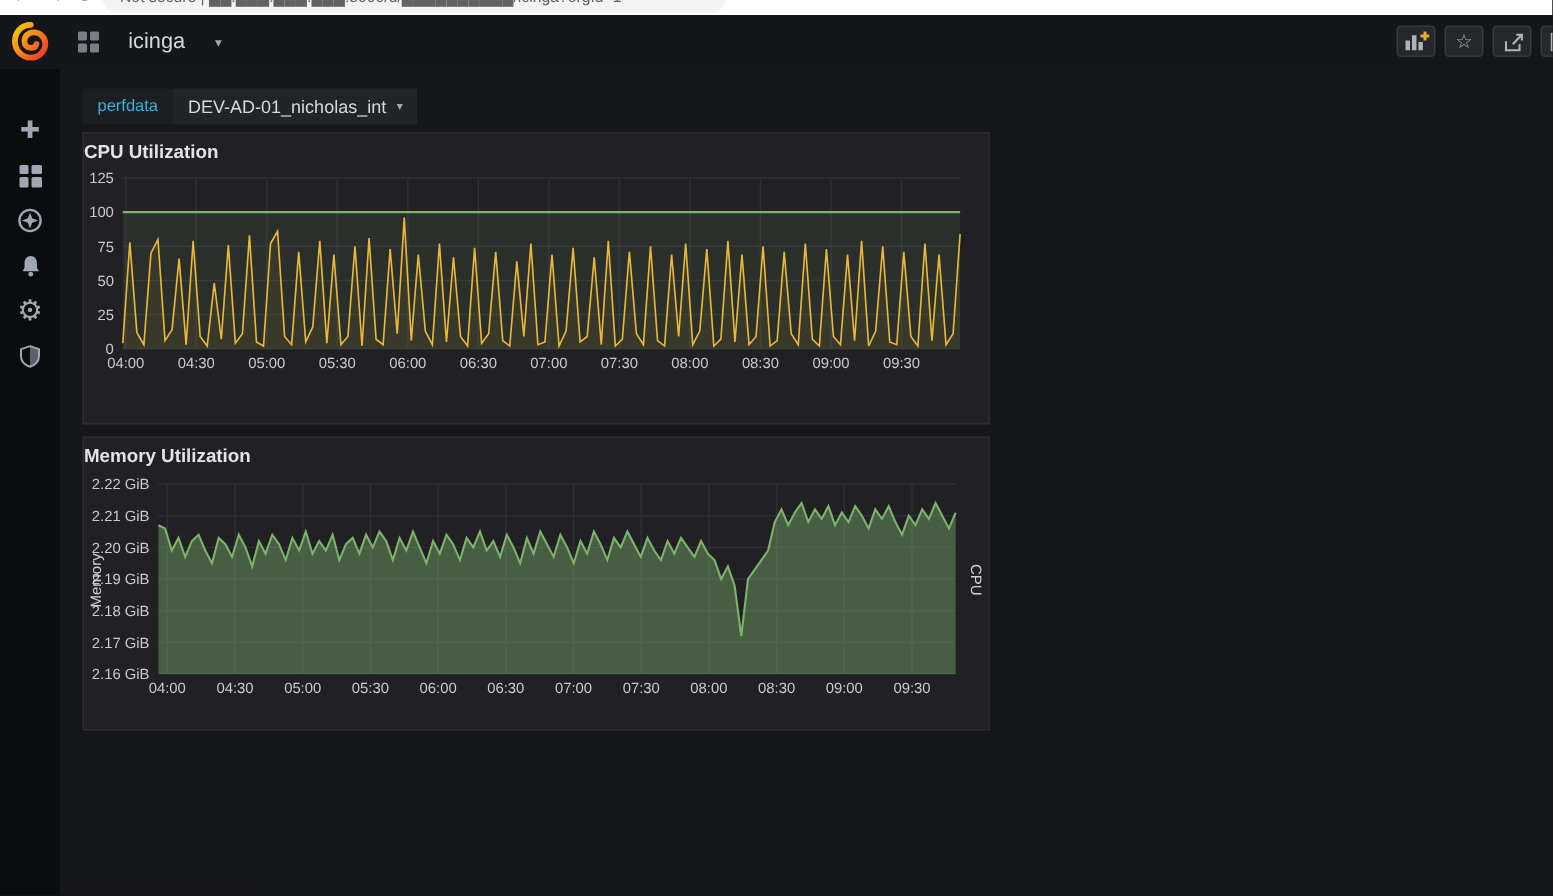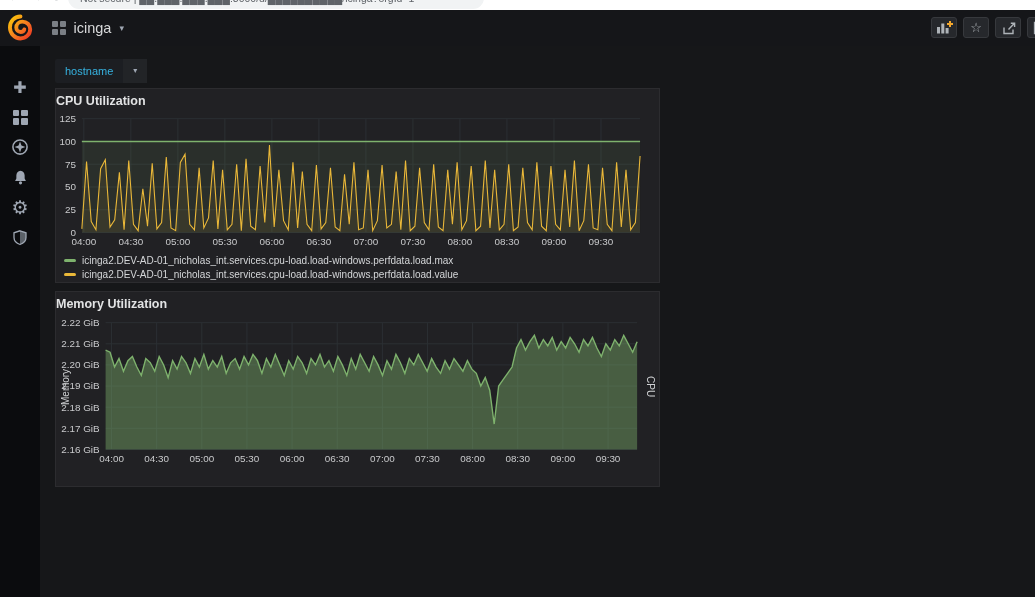--- a/index.html
+++ b/index.html
@@ -9,21 +9,21 @@
     font-family:"Liberation Sans",sans-serif;
   }
   
   .browser-strip{position:absolute;left:0;top:0;width:1035px;height:10px;background:#ffffff;overflow:hidden;}
   .browser-strip .navicons{position:absolute;left:8px;top:-11px;font-size:13px;color:#8a8f94;letter-spacing:9px;white-space:nowrap;}
   .url-pill{position:absolute;left:68px;top:-13px;width:392px;height:22px;background:#f1f3f4;border-radius:11px;
     color:#5f6368;font-size:10.5px;line-height:22px;padding:0 12px;white-space:nowrap;overflow:hidden;}
   
   .topnav{position:absolute;left:0;top:10px;width:1035px;height:36px;background:#151619;}
   .logo{position:absolute;left:7px;top:4px;width:27px;height:27px;}
-  .dash-title{position:absolute;left:52px;top:8px;height:20px;display:flex;align-items:center;gap:8px;
+  .dash-title{position:absolute;left:52px;top:8px;height:20px;display:flex;align-items:center;gap:20px;
     font-size:14.5px;color:#d8d9da;cursor:pointer;}
   .grid-icon{display:grid;grid-template-columns:6px 6px;grid-template-rows:6px 6px;gap:1.5px;}
   .grid-icon i{background:#7b7f85;border-radius:1px;}
   .caret{font-size:9px;color:#9fa7b3;}
   .topnav-actions{position:absolute;left:931px;top:7px;display:flex;gap:6px;}
   .tbtn{width:26px;height:21px;flex:0 0 auto;background:#26282c;border:1px solid #37393d;border-radius:3px;
     display:flex;align-items:center;justify-content:center;color:#aeb3b8;font-size:13px;padding:0;cursor:pointer;}
   
   .sidebar{position:absolute;left:0;top:46px;width:40px;height:551px;background:#0b0c0e;padding-top:26px;box-sizing:border-box;}
   .side-item{width:40px;height:30px;display:flex;align-items:center;justify-content:center;color:#9fa7b3;cursor:pointer;}
@@ -142,22 +142,23 @@
     </div>
   <div class="side-item">
     <svg width="16" height="17" viewBox="0 0 16 16">
       <path d="M8 1.3 L14 3.3 V8 C14 11.4 11.6 13.8 8 15 C4.4 13.8 2 11.4 2 8 V3.3 Z" fill="none" stroke="#9fa7b3" stroke-width="1.3"></path>
       <path d="M8 1.3 L14 3.3 V8 C14 11.4 11.6 13.8 8 15 Z" fill="#9fa7b3" fill-opacity="0.55"></path>
     </svg>
   </div>
 </div>
 
 <div class="submenu">
-  <span class="var-label">hostname</span>
+  <span class="var-label">perfdata</span>
   <button class="var-value">
+    <span>DEV-AD-01_nicholas_int</span>
     <span class="caret">▾</span>
   </button>
 </div>
 
 <div class="panel" id="panel-0">
   <svg class="chart" id="chart-0" viewBox="0 0 605 195">
       <line x1="26" y1="30" x2="26" y2="145" stroke="#2c3034" stroke-width="1"></line>
       <line x1="73.5" y1="30" x2="73.5" y2="145" stroke="#2c3034" stroke-width="1"></line>
       <line x1="121" y1="30" x2="121" y2="145" stroke="#2c3034" stroke-width="1"></line>
       <line x1="168.5" y1="30" x2="168.5" y2="145" stroke="#2c3034" stroke-width="1"></line>
@@ -192,30 +193,20 @@
       <text x="406" y="158" text-anchor="middle" font-size="10" fill="#c9cacc">08:00</text>
       <text x="453.5" y="158" text-anchor="middle" font-size="10" fill="#c9cacc">08:30</text>
       <text x="501" y="158" text-anchor="middle" font-size="10" fill="#c9cacc">09:00</text>
       <text x="548.5" y="158" text-anchor="middle" font-size="10" fill="#c9cacc">09:30</text>
       <path d="M24,145.00 L24.00,53.00 L588.00,53.00 L588,145.00 Z" fill="#7eb26d" fill-opacity="0.1" stroke="none"></path>
       <polyline points="24.00,53.00 588.00,53.00" fill="none" stroke="#7eb26d" stroke-width="1.6"></polyline>
       <path d="M24,145.00 L24.00,141.32 L28.74,73.24 L33.48,133.96 L38.22,142.24 L42.96,80.60 L47.70,71.40 L52.44,139.48 L57.18,132.12 L61.92,84.28 L66.66,142.24 L71.39,72.32 L76.13,136.72 L80.87,143.16 L85.61,100.84 L90.35,138.56 L95.09,75.08 L99.83,141.32 L104.57,134.88 L109.31,68.64 L114.05,140.40 L118.79,143.16 L123.53,74.16 L128.27,65.88 L133.01,136.72 L137.75,142.24 L142.49,79.68 L147.23,140.40 L151.97,130.28 L156.71,72.32 L161.45,141.32 L166.18,81.52 L170.92,142.24 L175.66,136.72 L180.40,76.00 L185.14,143.16 L189.88,70.48 L194.62,138.56 L199.36,142.24 L204.10,77.84 L208.84,134.88 L213.58,56.68 L218.32,139.48 L223.06,81.52 L227.80,133.04 L232.54,142.24 L237.28,74.16 L242.02,140.40 L246.76,83.36 L251.50,136.72 L256.24,143.16 L260.97,76.92 L265.71,141.32 L270.45,134.88 L275.19,79.68 L279.93,139.48 L284.67,143.16 L289.41,86.12 L294.15,136.72 L298.89,74.16 L303.63,142.24 L308.37,140.40 L313.11,81.52 L317.85,143.16 L322.59,133.04 L327.33,76.92 L332.07,140.40 L336.81,136.72 L341.55,83.36 L346.29,142.24 L351.03,72.32 L355.76,143.16 L360.50,138.56 L365.24,79.68 L369.98,134.88 L374.72,142.24 L379.46,76.00 L384.20,139.48 L388.94,143.16 L393.68,81.52 L398.42,136.72 L403.16,74.16 L407.90,142.24 L412.64,133.04 L417.38,77.84 L422.12,143.16 L426.86,138.56 L431.60,72.32 L436.34,140.40 L441.08,81.52 L445.82,142.24 L450.55,136.72 L455.29,76.00 L460.03,143.16 L464.77,139.48 L469.51,79.68 L474.25,134.88 L478.99,142.24 L483.73,74.16 L488.47,138.56 L493.21,143.16 L497.95,77.84 L502.69,136.72 L507.43,142.24 L512.17,81.52 L516.91,139.48 L521.65,72.32 L526.39,143.16 L531.13,133.04 L535.87,76.00 L540.61,140.40 L545.34,142.24 L550.08,79.68 L554.82,136.72 L559.56,143.16 L564.30,74.16 L569.04,139.48 L573.78,81.52 L578.52,142.24 L583.26,134.88 L588.00,67.72 L588,145.00 Z" fill="#eab839" fill-opacity="0.07" stroke="none"></path>
       <polyline points="24.00,141.32 28.74,73.24 33.48,133.96 38.22,142.24 42.96,80.60 47.70,71.40 52.44,139.48 57.18,132.12 61.92,84.28 66.66,142.24 71.39,72.32 76.13,136.72 80.87,143.16 85.61,100.84 90.35,138.56 95.09,75.08 99.83,141.32 104.57,134.88 109.31,68.64 114.05,140.40 118.79,143.16 123.53,74.16 128.27,65.88 133.01,136.72 137.75,142.24 142.49,79.68 147.23,140.40 151.97,130.28 156.71,72.32 161.45,141.32 166.18,81.52 170.92,142.24 175.66,136.72 180.40,76.00 185.14,143.16 189.88,70.48 194.62,138.56 199.36,142.24 204.10,77.84 208.84,134.88 213.58,56.68 218.32,139.48 223.06,81.52 227.80,133.04 232.54,142.24 237.28,74.16 242.02,140.40 246.76,83.36 251.50,136.72 256.24,143.16 260.97,76.92 265.71,141.32 270.45,134.88 275.19,79.68 279.93,139.48 284.67,143.16 289.41,86.12 294.15,136.72 298.89,74.16 303.63,142.24 308.37,140.40 313.11,81.52 317.85,143.16 322.59,133.04 327.33,76.92 332.07,140.40 336.81,136.72 341.55,83.36 346.29,142.24 351.03,72.32 355.76,143.16 360.50,138.56 365.24,79.68 369.98,134.88 374.72,142.24 379.46,76.00 384.20,139.48 388.94,143.16 393.68,81.52 398.42,136.72 403.16,74.16 407.90,142.24 412.64,133.04 417.38,77.84 422.12,143.16 426.86,138.56 431.60,72.32 436.34,140.40 441.08,81.52 445.82,142.24 450.55,136.72 455.29,76.00 460.03,143.16 464.77,139.48 469.51,79.68 474.25,134.88 478.99,142.24 483.73,74.16 488.47,138.56 493.21,143.16 497.95,77.84 502.69,136.72 507.43,142.24 512.17,81.52 516.91,139.48 521.65,72.32 526.39,143.16 531.13,133.04 535.87,76.00 540.61,140.40 545.34,142.24 550.08,79.68 554.82,136.72 559.56,143.16 564.30,74.16 569.04,139.48 573.78,81.52 578.52,142.24 583.26,134.88 588.00,67.72" fill="none" stroke="#eab839" stroke-width="1.1"></polyline>
     </svg>
   <div class="panel-title">CPU Utilization</div>
-  <div class="legend" id="legend-0">
-      <div class="legend-item">
-        <span class="legend-dash" style="background: rgb(126, 178, 109);"></span>
-        <span>icinga2.DEV-AD-01_nicholas_int.services.cpu-load.load-windows.perfdata.load.max</span>
-      </div>
-      <div class="legend-item">
-        <span class="legend-dash" style="background: rgb(234, 184, 57);"></span>
-        <span>icinga2.DEV-AD-01_nicholas_int.services.cpu-load.load-windows.perfdata.load.value</span>
-      </div>
-    </div>
 </div>
 
 <div class="panel" id="panel-1">
   <svg class="chart" id="chart-1" viewBox="0 0 605 196">
       <line x1="54" y1="31" x2="54" y2="159" stroke="#2c3034" stroke-width="1"></line>
       <line x1="99.6" y1="31" x2="99.6" y2="159" stroke="#2c3034" stroke-width="1"></line>
       <line x1="145.2" y1="31" x2="145.2" y2="159" stroke="#2c3034" stroke-width="1"></line>
       <line x1="190.8" y1="31" x2="190.8" y2="159" stroke="#2c3034" stroke-width="1"></line>
       <line x1="236.4" y1="31" x2="236.4" y2="159" stroke="#2c3034" stroke-width="1"></line>
       <line x1="282" y1="31" x2="282" y2="159" stroke="#2c3034" stroke-width="1"></line>

